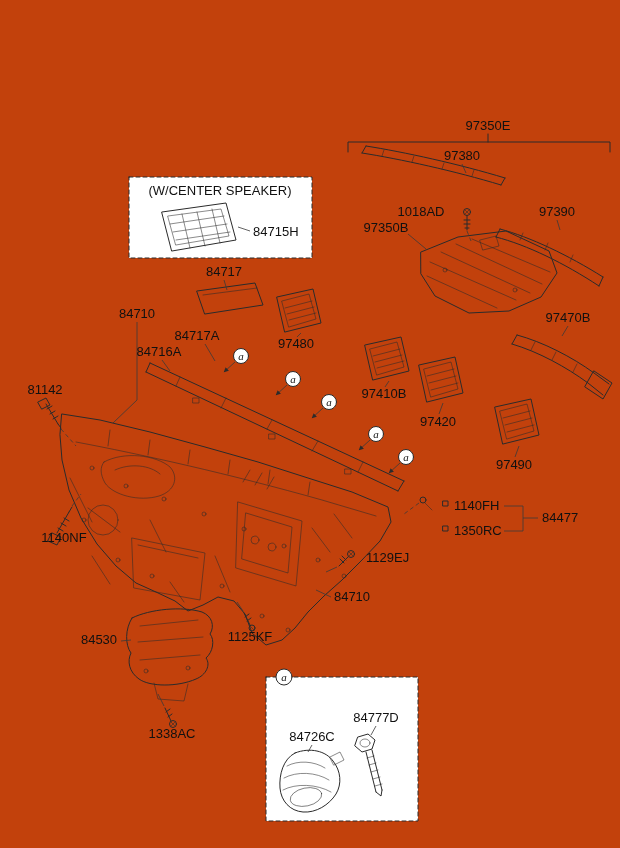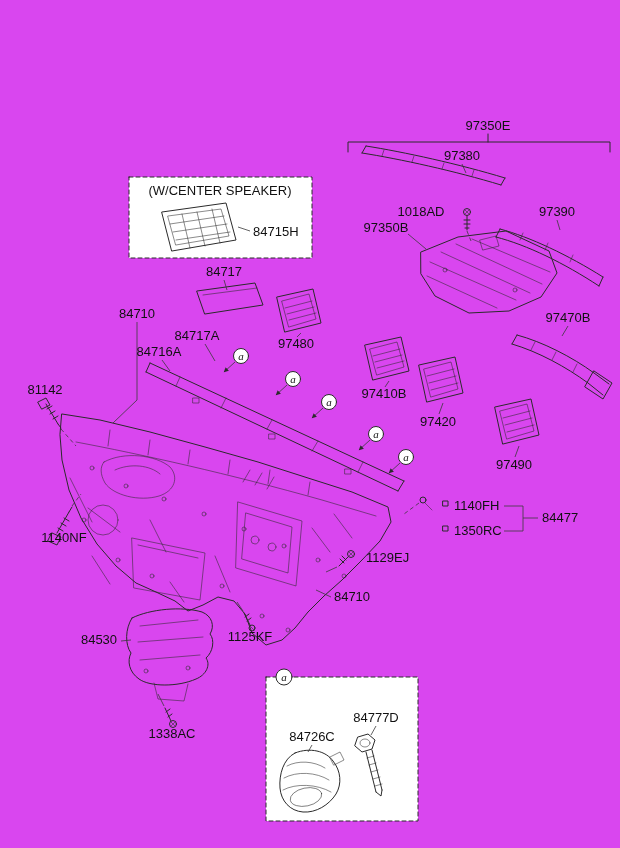--- a/index.html
+++ b/index.html
@@ -1,16 +1,16 @@
 <!DOCTYPE html>
 <html><head>
 <meta charset="utf-8">
 <style>
   html,body{margin:0;padding:0;background:#ffffff;}
-  .canvas{position:relative;width:620px;height:848px;background:#d946ef;overflow:hidden;}
+  .canvas{position:relative;width:620px;height:848px;background:#c2410c;overflow:hidden;}
   svg{position:absolute;left:0;top:0;}
   .ln{stroke:#2b2b2b;stroke-width:1;fill:none;stroke-linecap:round;stroke-linejoin:round;}
   .thin{stroke:#2b2b2b;stroke-width:0.55;fill:none;}
   .ld{stroke:#3a3a3a;stroke-width:0.8;fill:none;}
   .dash{stroke-dasharray:4 3;}
   .fillw{fill:#ffffff;}
   text{font:13px "Liberation Sans", sans-serif;fill:#111111;}
   .mark{font:italic 11px "Liberation Serif", serif;fill:#111111;}
 </style>
 </head>

